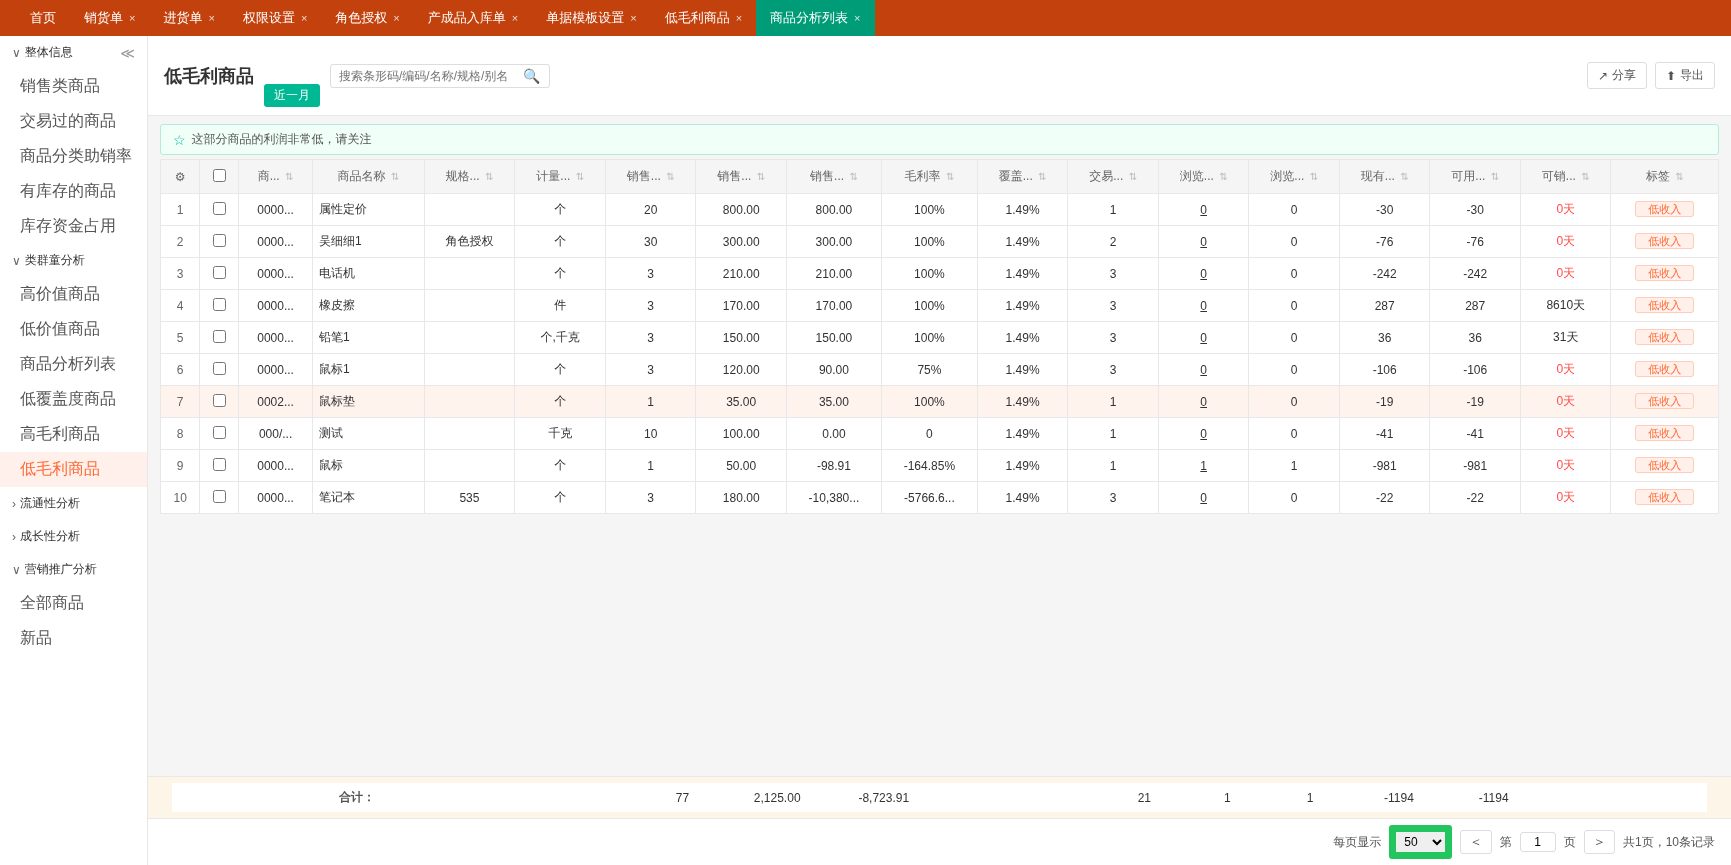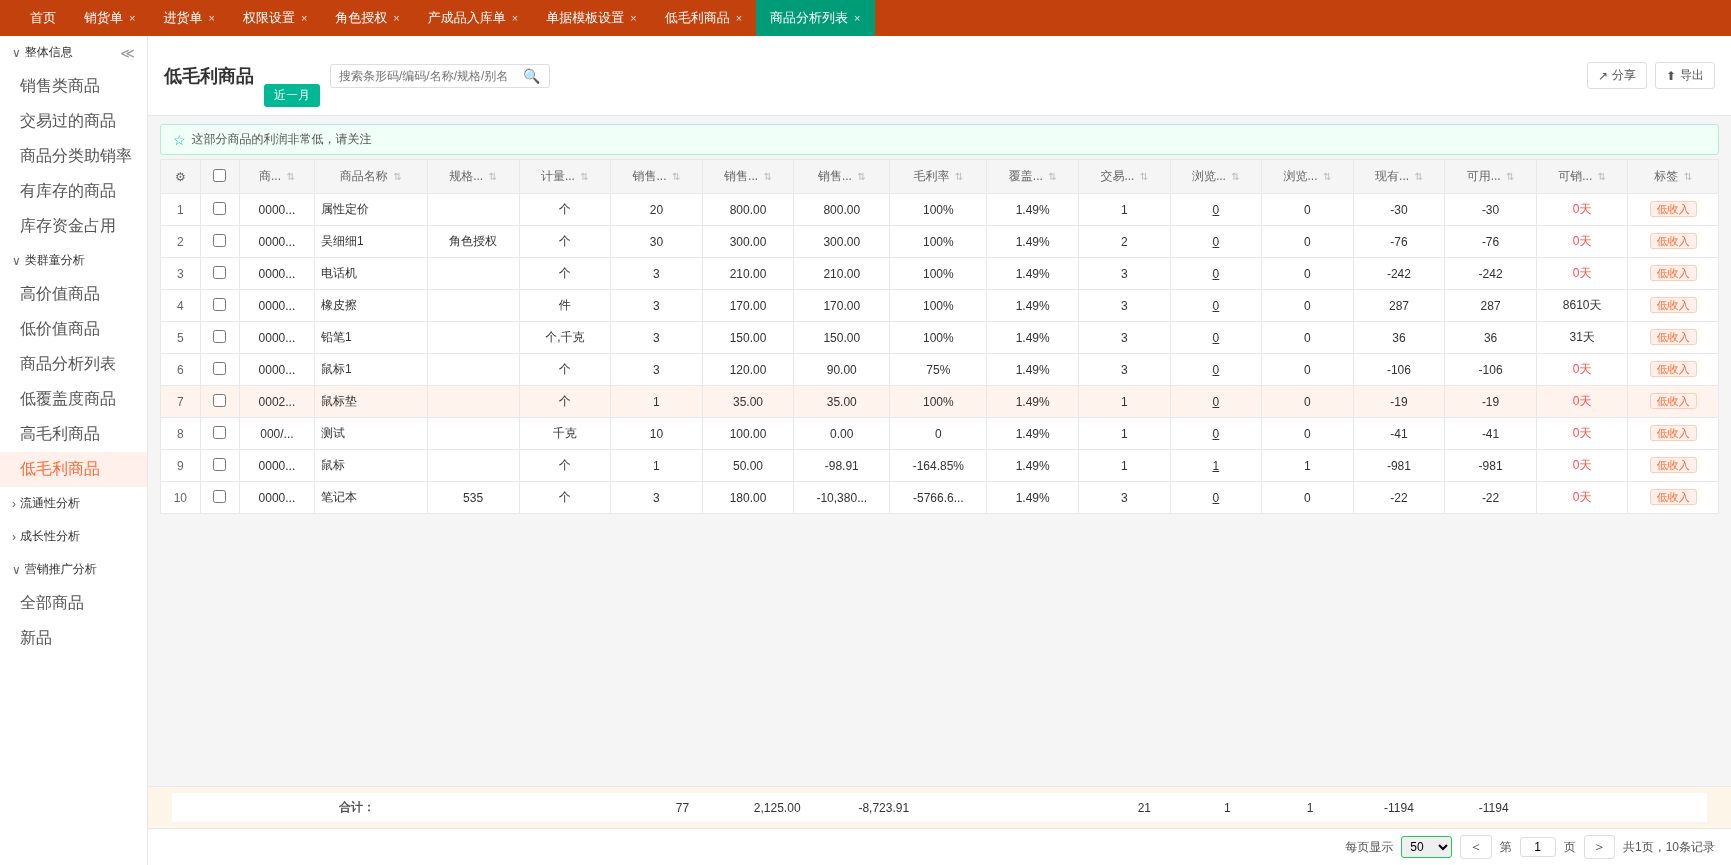--- a/index.html
+++ b/index.html
@@ -42,33 +42,33 @@
     .table-area { flex: 1; overflow: auto; padding: 0 12px; }
     table { width: 100%; border-collapse: collapse; font-size: 12px; }
     thead tr { background: #f5f5f5; }
     thead th { padding: 8px 6px; border: 1px solid #e8e8e8; text-align: center; white-space: nowrap; color: #666; font-weight: normal; position: sticky; top: 0; background: #f5f5f5; z-index: 1; }
     thead th .sort-icon { color: #bbb; font-size: 10px; margin-left: 2px; }
     tbody tr { background: #fff; }
     tbody tr.highlighted { background: #fff3ee; }
     tbody td { padding: 7px 6px; border: 1px solid #e8e8e8; text-align: center; white-space: nowrap; color: #333; }
     tbody td.text-left { text-align: left; }
     tbody td.red { color: #ff4d4f; }
-    .tag-badge { background: #fff0eb; color: #ff6b35; border: 1px solid #ffcdb3; padding: 1px 6px; border-radius: 3px; font-size: 11px; }
+    .tag-badge { background: #fff0eb; color: #ff6b35; border: 1px solid #ffcdb3; padding: 1px 12px; border-radius: 3px; font-size: 11px; }
     .underline-0 { text-decoration: underline; color: #333; }
     .row-num { color: #666; }
 
     
     .footer-totals { background: #fdf6e8; border-top: 1px solid #e8e8e8; padding: 6px 24px; }
     .footer-totals table { width: 100%; }
     .footer-totals td { padding: 6px 6px; border: none; font-size: 12px; color: #333; text-align: center; }
     .footer-totals .label { font-weight: bold; color: #555; }
 
     
     .pagination-bar { display: flex; align-items: center; justify-content: flex-end; padding: 6px 16px; background: #fff; border-top: 1px solid #e8e8e8; gap: 8px; font-size: 12px; color: #555; }
-    .page-size-select { border: 1px solid #22c55e; border-radius: 3px; padding: 2px 4px; font-size: 12px; }
+    .page-size-select { border: 7px solid #22c55e; border-radius: 3px; padding: 2px 4px; font-size: 12px; }
     .page-nav-btn { border: 1px solid #ddd; background: #fff; padding: 2px 8px; border-radius: 3px; cursor: pointer; color: #555; }
     .page-nav-btn:disabled { color: #ccc; cursor: default; }
     .page-input { width: 36px; border: 1px solid #ddd; border-radius: 3px; text-align: center; padding: 2px 4px; font-size: 12px; }
 
     
     ::-webkit-scrollbar { width: 6px; height: 6px; }
     ::-webkit-scrollbar-track { background: #f1f1f1; }
     ::-webkit-scrollbar-thumb { background: #ccc; border-radius: 3px; }
 
     .collapse-btn { cursor: pointer; color: #999; font-size: 14px; margin-left: auto; }

